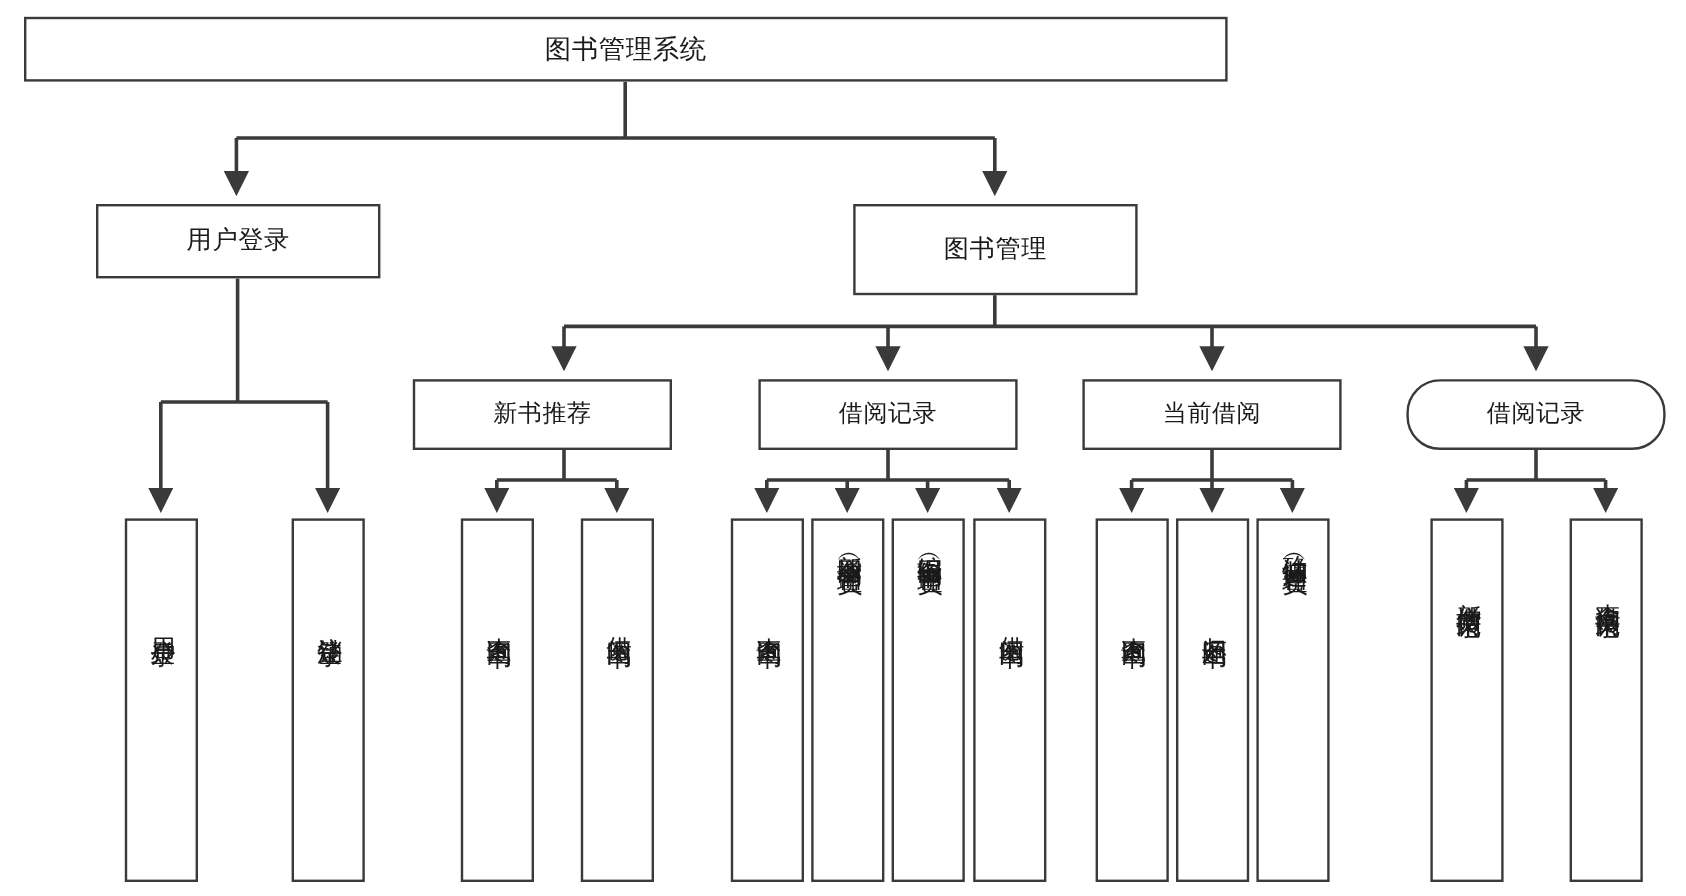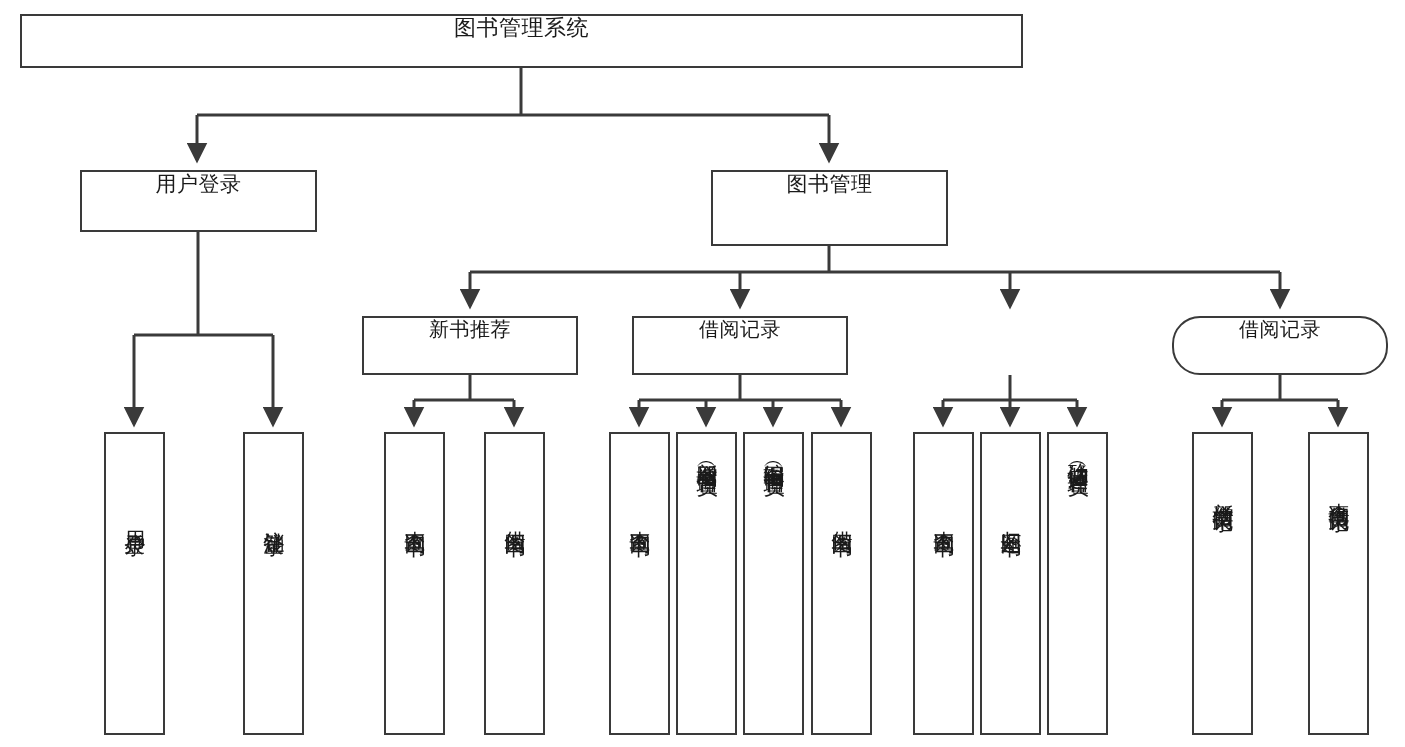--- a/index.html
+++ b/index.html
@@ -25,21 +25,21 @@
     width: 1405px;
     height: 747px;
     pointer-events: none;
   }
   .node {
     position: absolute;
     box-sizing: border-box;
     background: #ffffff;
     border: 2px solid #3a3a3a;
     display: flex;
-    align-items: flex-start;
+    align-items: center;
     justify-content: center;
     color: #1a1a1a;
     z-index: 2;
   }
   .node .label {
     display: block;
     text-align: center;
     line-height: 1.12;
     letter-spacing: 0.5px;
     white-space: nowrap;
@@ -145,26 +145,29 @@
     <span class="label">图书管理系统</span>
   </div>
 
   <div class="node level2" style="left:80px; top:170px; width:237px; height:62px;">
     <span class="label">用户登录</span>
   </div>
   <div class="node level2" style="left:711px; top:170px; width:237px; height:76px;">
     <span class="label">图书管理</span>
   </div>
 
-  <div class="node level3" style="left:362px; top:316px; width:216px; height:59px;">
+  <div class="node level3" style="left:344px; top:316px; width:216px; height:59px;">
     <span class="label">新书推荐</span>
   </div>
   <div class="node level3" style="left:632px; top:316px; width:216px; height:59px;">
     <span class="label">借阅记录</span>
   </div>
+  <div class="node level3" style="left:902px; top:316px; width:216px; height:59px;">
+    <span class="label">当前借阅</span>
+  </div>
   <div class="node level3" style="left:1172px; top:316px; width:216px; height:59px;border-radius:28px;">
     <span class="label">借阅记录</span>
   </div>
 
   <div class="node leaf short" style="left:104px; top:432px; width:61px; height:303px;">
     <span class="label">用户登录</span>
   </div>
   <div class="node leaf short" style="left:243px; top:432px; width:61px; height:303px;">
     <span class="label">注销登录</span>
   </div>

